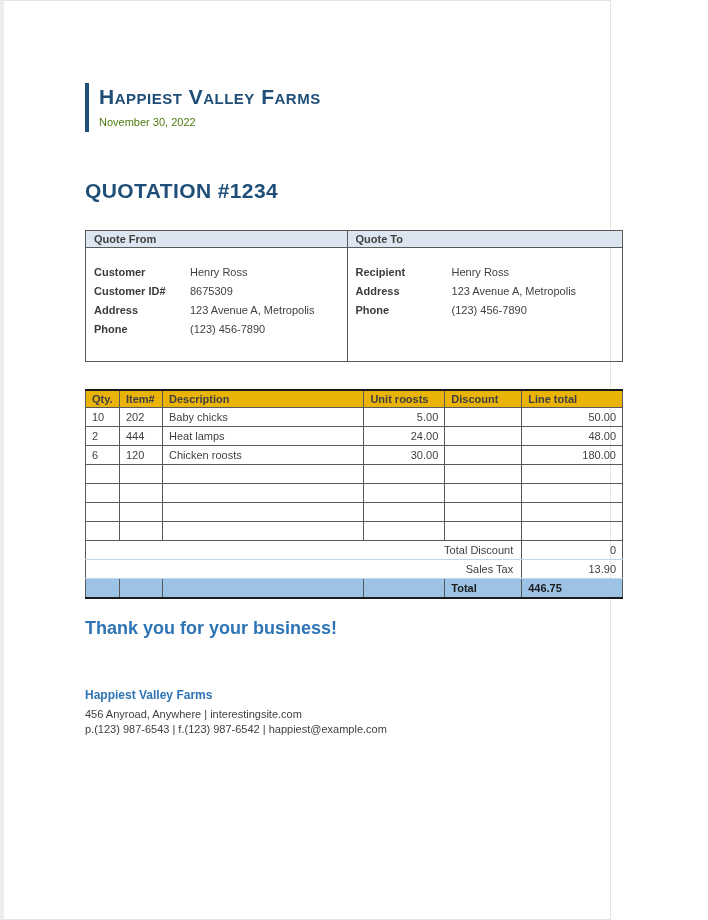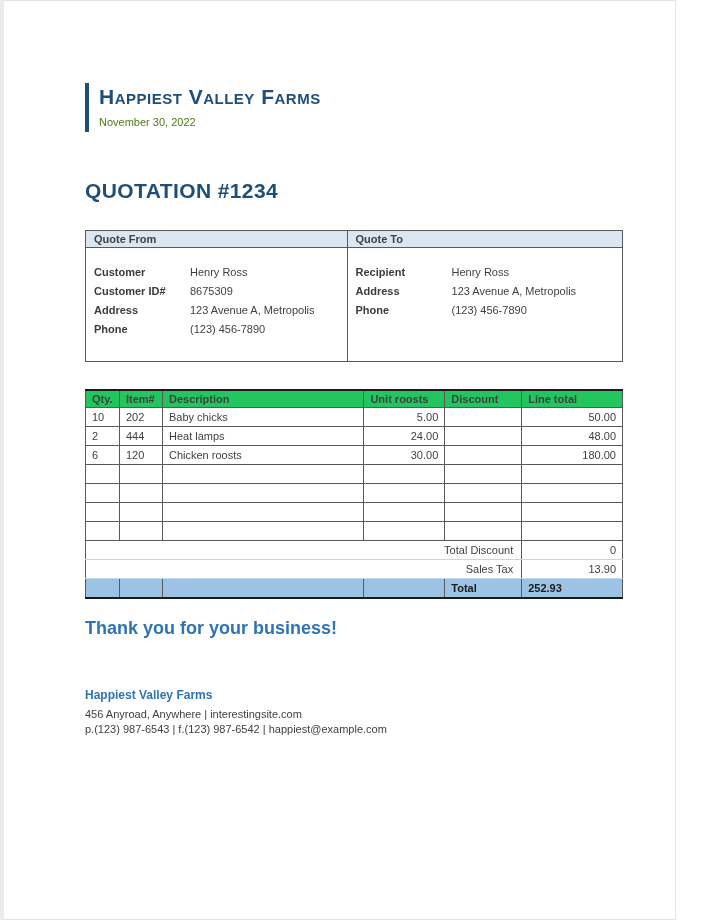--- a/index.html
+++ b/index.html
@@ -3,21 +3,21 @@
 <meta charset="utf-8">
 <style>
   * { margin: 0; padding: 0; box-sizing: border-box; }
   html, body { background: #fff; }
   body {
     width: 708px; height: 920px;
     font-family: "Liberation Sans", "DejaVu Sans", sans-serif;
     color: #3f3f3f;
   }
   .page {
-    width: 676px; height: 920px;
+    width: 611px; height: 920px;
     background: #ffffff;
     border: 1px solid #e4e4e4;
     border-left: 4px solid #ececec;
     padding: 82px 0 0 81px;
     position: relative;
   }
   .content { width: 538px; }
 
   
   .brand {
@@ -77,21 +77,21 @@
   
   .items-table {
     margin-top: 27px;
     width: 538px;
     border-collapse: collapse;
     font-size: 11px;
     border: 1px solid #595959;
     border-top: 2px solid #1a1a1a;
   }
   .items-table th {
-    background: #22c55e;
+    background: #eab308;
     border: 1px solid #595959;
     text-align: left;
     font-weight: bold;
     color: #404040;
     padding: 2px 6px;
     height: 17px;
   }
   .items-table td {
     border: 1px solid #595959;
     padding: 2px 6px;
@@ -282,21 +282,21 @@
       <tr class="totals-row">
         <td class="totals-label" colspan="5">Sales Tax</td>
         <td class="totals-value">13.90</td>
       </tr>
       <tr class="grand-total-row">
         <td></td>
         <td></td>
         <td></td>
         <td></td>
         <td class="num">Total</td>
-        <td class="num">252.93</td>
+        <td class="num">446.75</td>
       </tr>
     </tbody>
       </table>
 
     <div class="thanks">Thank you for your business!</div>
 
     <div class="doc-footer">
       <div class="footer-company">Happiest Valley Farms</div>
       <div class="footer-line">456 Anyroad, Anywhere | interestingsite.com</div>
       <div class="footer-line">p.(123) 987-6543 |  f.(123) 987-6542  |  happiest@example.com</div>

